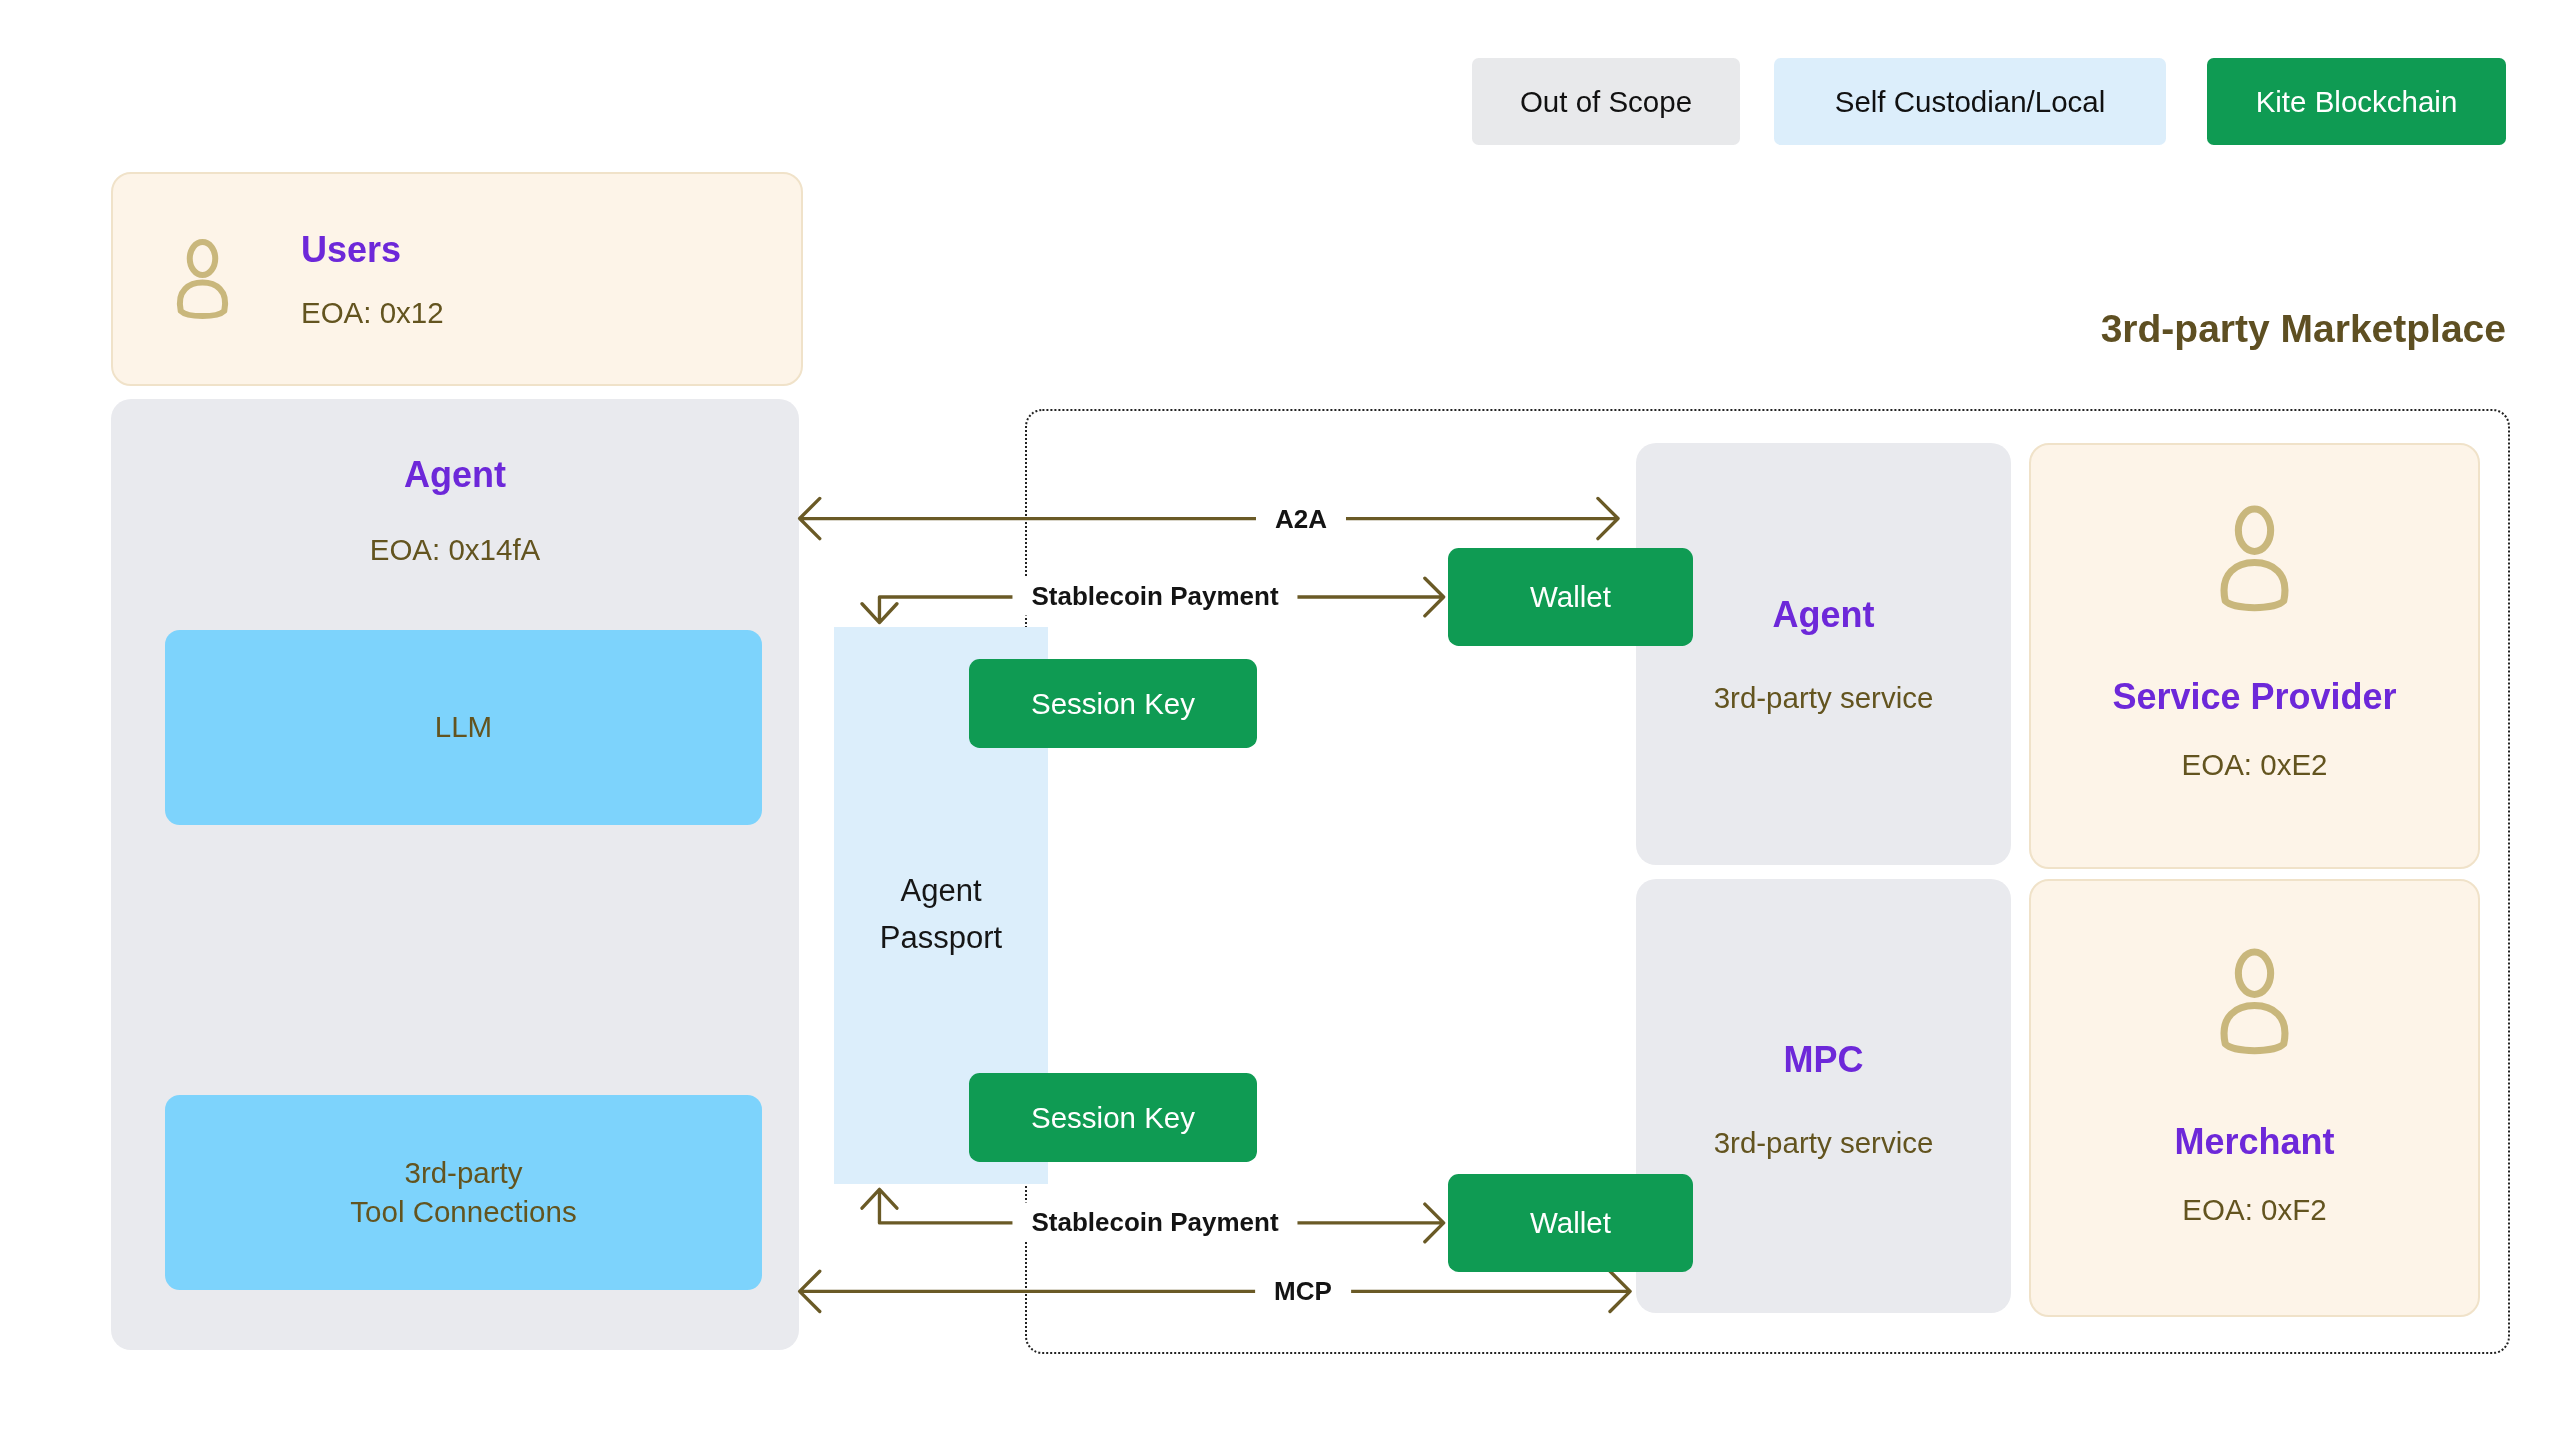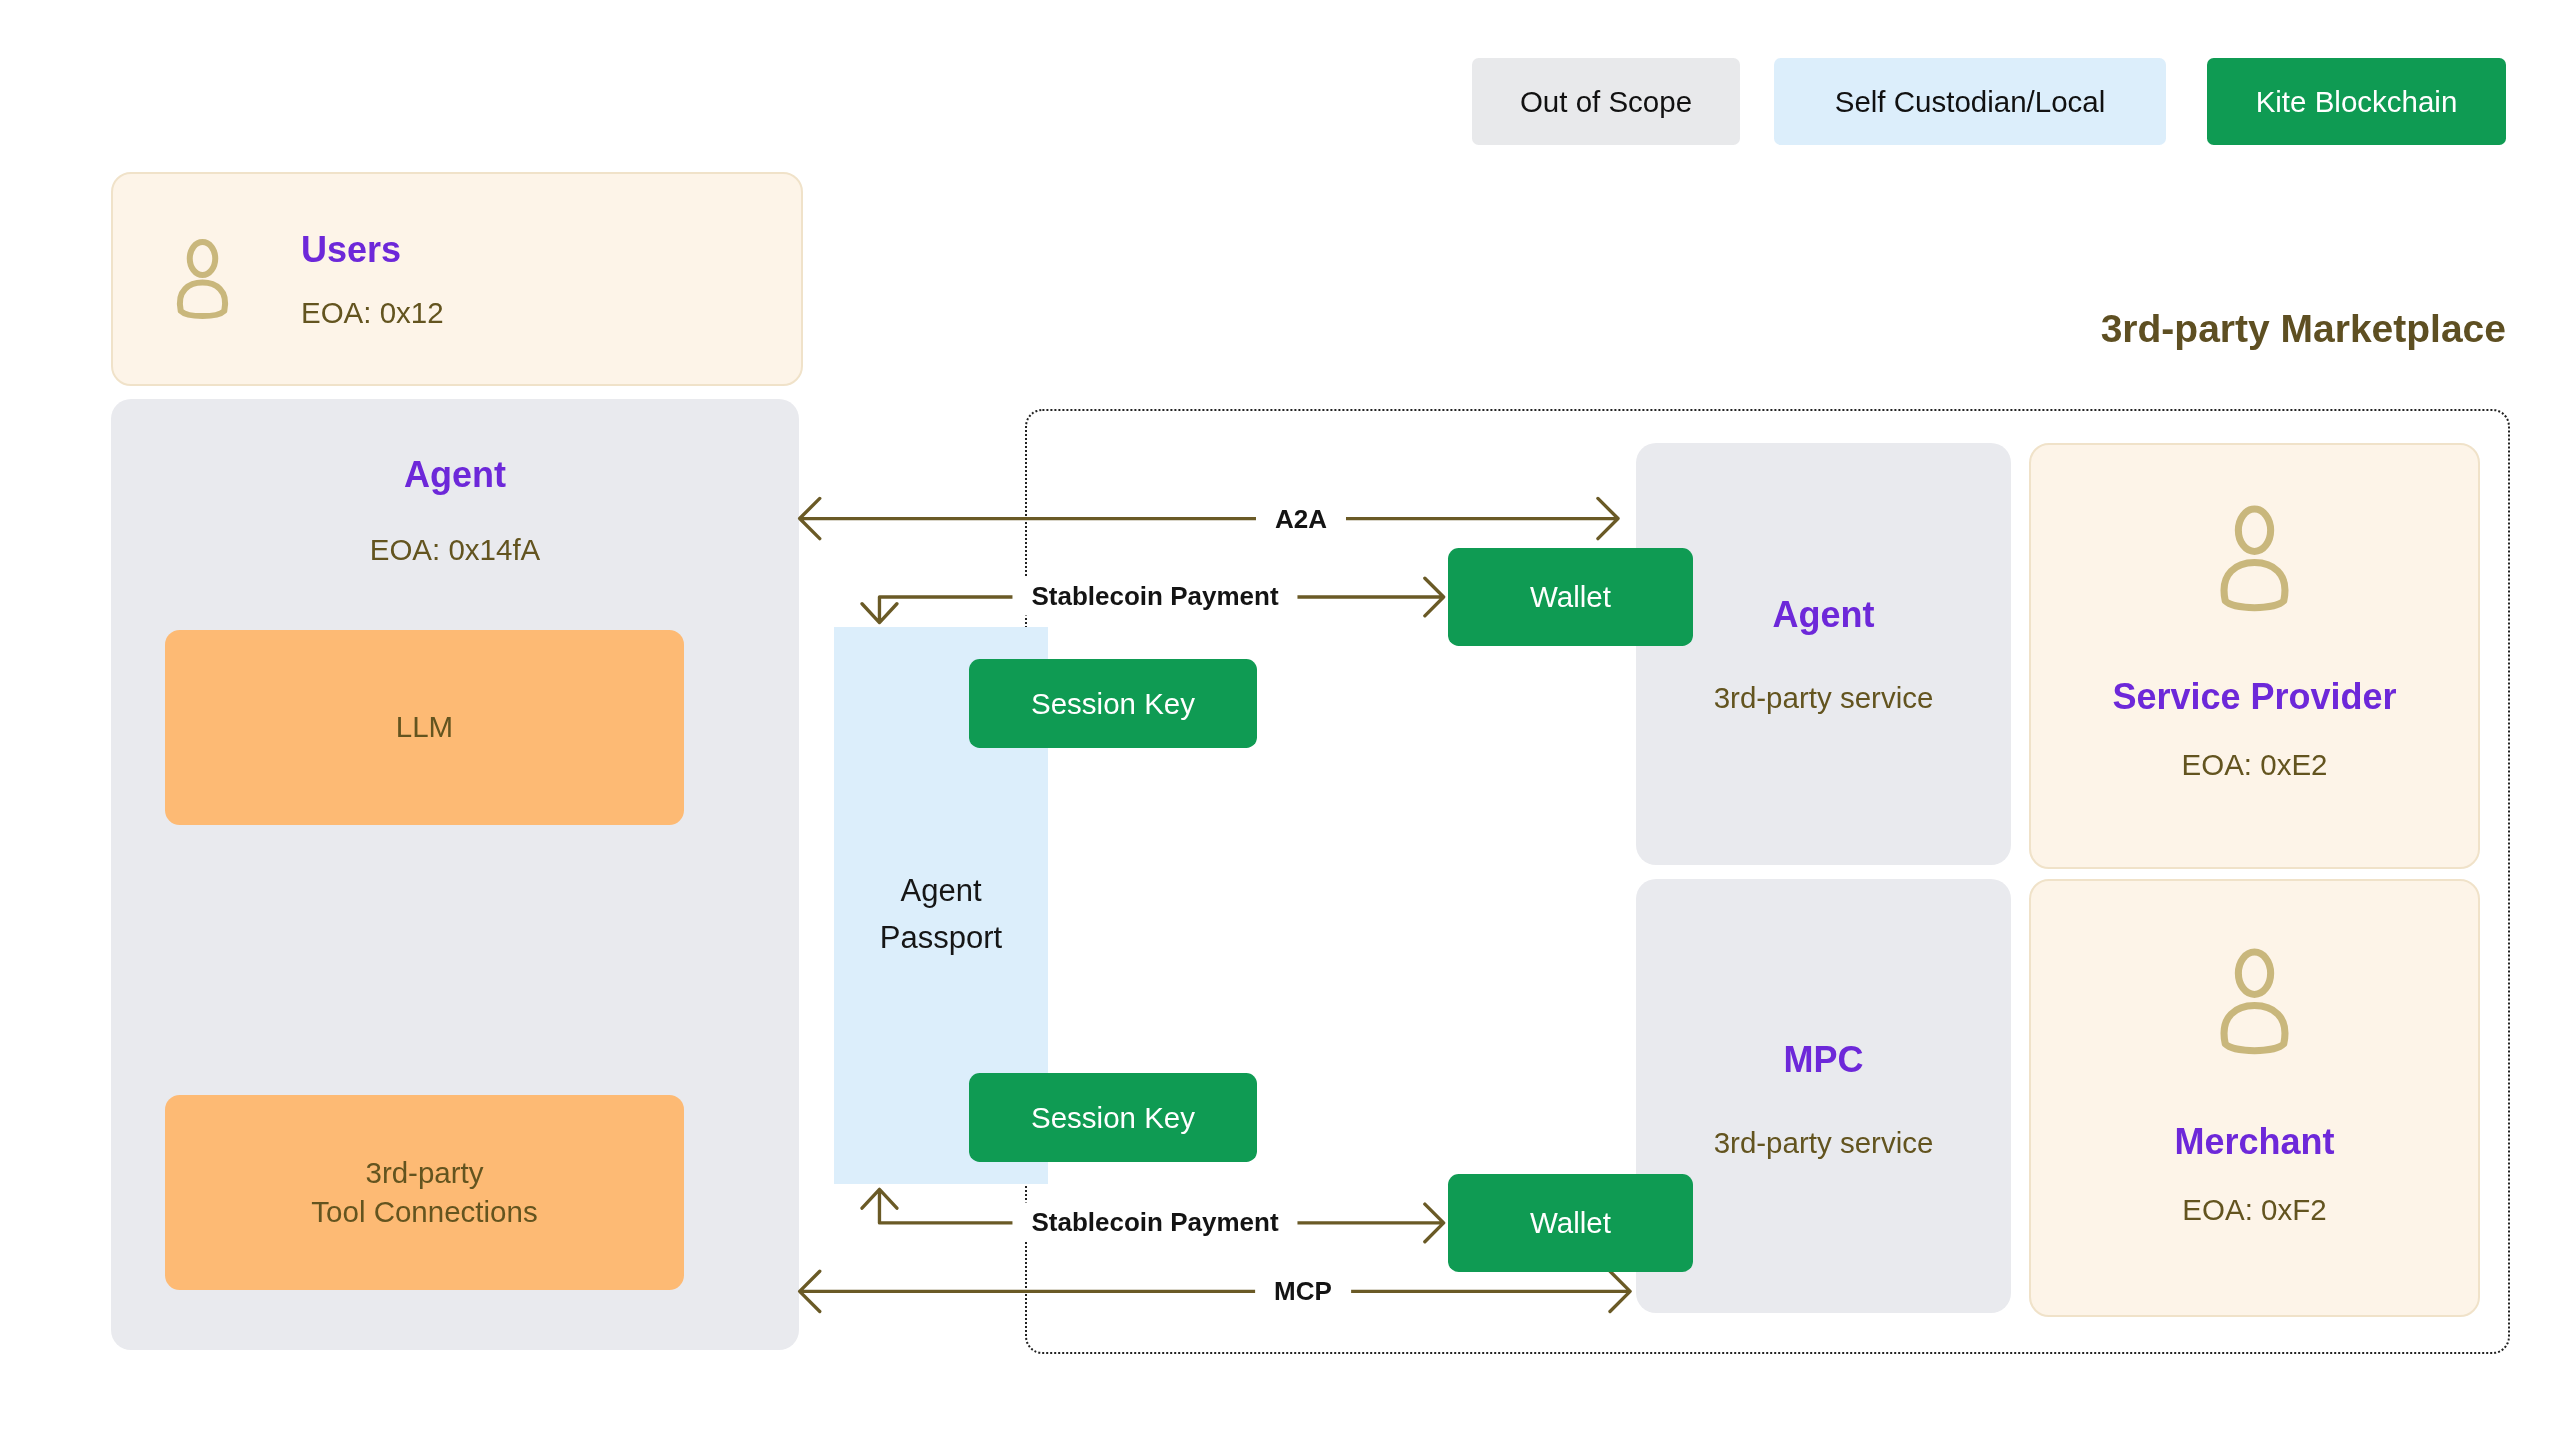--- a/index.html
+++ b/index.html
@@ -9,21 +9,21 @@
   .card{position:absolute;border-radius:20px;}
   .gray-card{background:#e9eaee;}
   .cream-card{background:#fdf4e8;border:2px solid #f0e2c9;}
   .chip{position:absolute;display:flex;align-items:center;justify-content:center;
         font-size:29.5px;border-radius:6.7px;}
   .green-chip{position:absolute;display:flex;align-items:center;justify-content:center;
         background:#0f9b53;color:#ffffff;font-size:29.5px;border-radius:10.7px;z-index:6;text-align:center;}
   .olive-title{color:#6d28d9;font-weight:bold;font-size:36px;}
   .olive-text{color:#63541f;font-size:29.5px;}
   .center-text{left:0;right:0;text-align:center;position:absolute;}
-  .white-box{position:absolute;background:#fdba74;border-radius:14.8px;left:54px;width:519px;height:195px;
+  .white-box{position:absolute;background:#7dd3fc;border-radius:14.8px;left:54px;width:597px;height:195px;
         display:flex;align-items:center;justify-content:center;text-align:center;line-height:1.3;white-space:pre-line;}
   .flow-label{position:absolute;transform:translate(-50%,-50%);background:#ffffff;
         padding:4px 19px;font-size:26px;font-weight:700;color:#141414;z-index:5;white-space:nowrap;}
   #marketplace{position:absolute;left:1025px;top:409px;width:1481px;height:941px;
         border:2.7px dotted #222222;border-radius:17.4px;z-index:1;}
   #marketplace-title{position:absolute;left:1025px;top:307px;width:1481px;text-align:right;
         font-size:39px;font-weight:bold;color:#5e4f22;}
   #passport{position:absolute;left:834px;top:627px;width:214px;height:557px;background:#dceefb;z-index:2;}
   #passport-label{position:absolute;left:0;right:0;top:241px;text-align:center;color:#161616;
         font-size:31px;font-weight:500;line-height:1.5;white-space:pre-line;}

